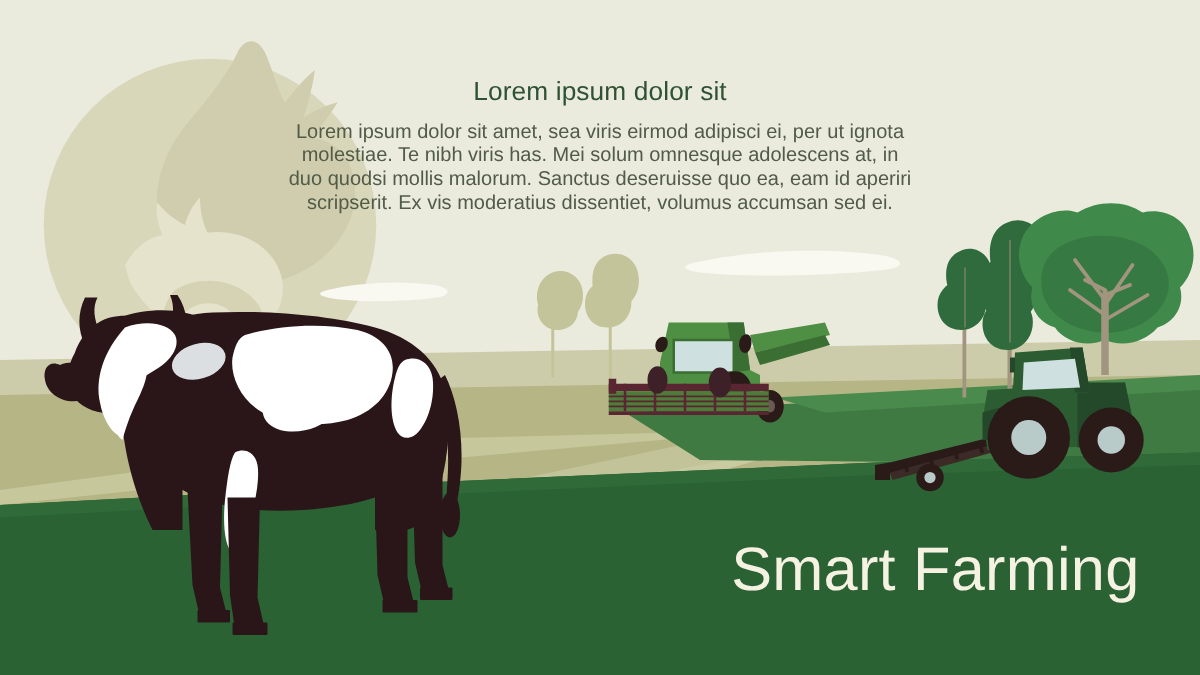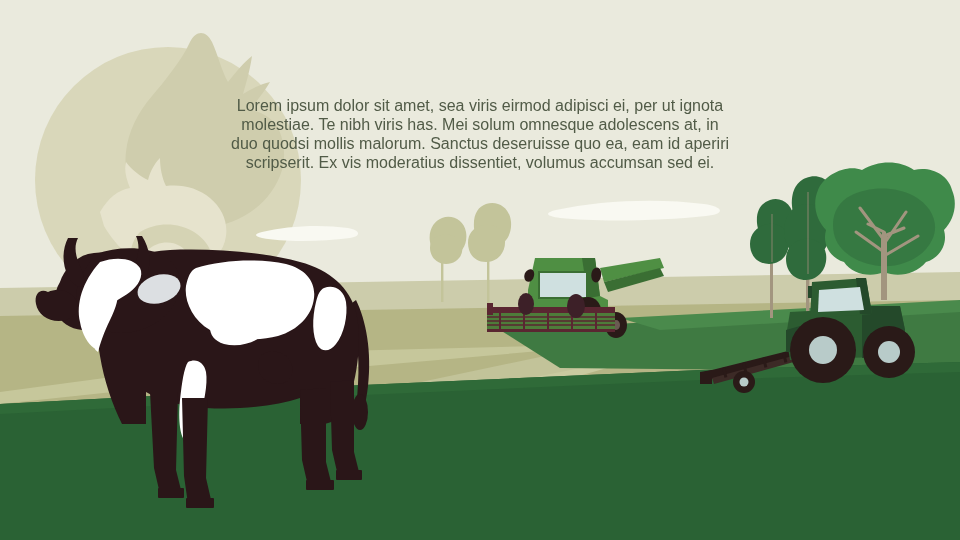--- a/index.html
+++ b/index.html
@@ -272,16 +272,18 @@
       <path d="M330,382 L354,380 L354,452 L360,476 L338,476 L332,450 Z" fill="#2a1618"></path>
 
       <rect x="158" y="488" width="26" height="10" rx="1" fill="#2a1618"></rect>
       <rect x="186" y="498" width="28" height="10" rx="1" fill="#2a1618"></rect>
       <rect x="306" y="480" width="28" height="10" rx="1" fill="#2a1618"></rect>
       <rect x="336" y="470" width="26" height="10" rx="1" fill="#2a1618"></rect>
     </g>
   </svg>
 
   <div class="txt-layer">
+    <div id="heading">Lorem ipsum dolor sit</div>
     <div id="paragraph">Lorem ipsum dolor sit amet, sea viris eirmod adipisci ei, per ut ignota molestiae. Te nibh viris has. Mei solum omnesque adolescens at, in duo quodsi mollis malorum. Sanctus deseruisse quo ea, eam id aperiri scripserit. Ex vis moderatius dissentiet, volumus accumsan sed ei.</div>
+    <div id="title">Smart Farming</div>
   </div>
 
 </div>
 
 </body></html>

